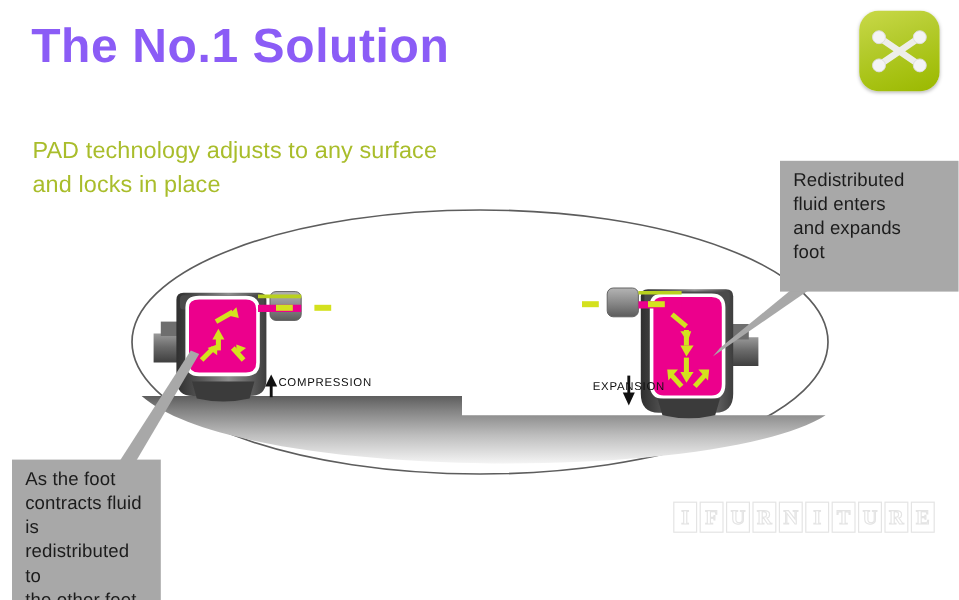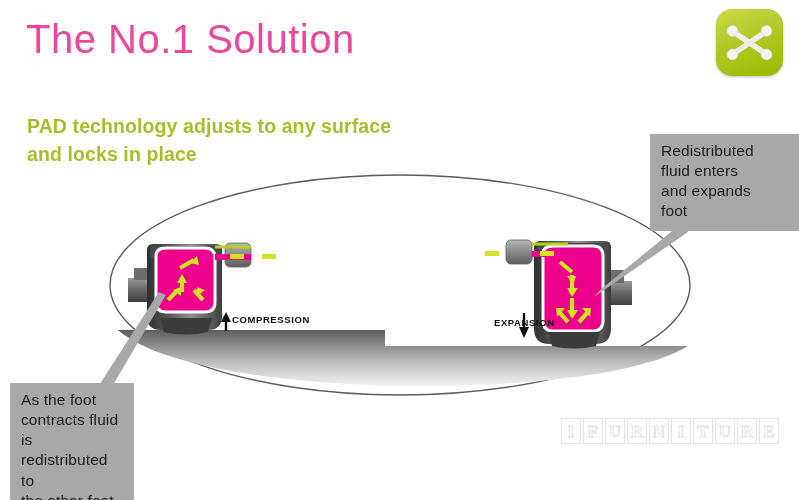--- a/index.html
+++ b/index.html
@@ -14,31 +14,31 @@
   #slide{
     position:absolute;left:0;top:0;width:799px;height:500px;
     background:#ffffff;
     overflow:hidden;
   }
 
   
   .title{
     position:absolute;left:26px;top:16px;
     font-size:40px;
-    font-weight:400;
+    font-weight:700;
     letter-spacing:0.5px;
-    color:#ec4899;
+    color:#8b5cf6;
     white-space:nowrap;
     line-height:1.15;
     text-align:right;
   }
   .subtitle{
     position:absolute;left:27px;top:113px;
     font-size:19.5px;
-    font-weight:700;
+    font-weight:400;
     color:#a9bd2b;
     line-height:1.42;
     letter-spacing:0.1px;
     white-space:pre-line;
   }
 
   
   .logo{
     position:absolute;left:716px;top:9px;
     width:67px;height:67px;
@@ -56,36 +56,36 @@
   }
 
   
   .callout{
     position:absolute;
     background:#a8a8a8;
     color:#1c1c1c;
     font-size:15.5px;
     line-height:1.30;
     letter-spacing:0.1px;
-    padding:7px 11px 9px 11px;
+    padding:7px 11px 21px 11px;
     white-space:pre-line;
     box-sizing:border-box;
   }
   .callout-right{
     left:650px;top:134px;width:149px;
   }
   .callout-left{
     left:10px;top:383px;width:124px;
   }
 
   
   .diag-label{
     position:absolute;
     font-size:9.5px;
-    font-weight:700;
+    font-weight:400;
     letter-spacing:0.6px;
     color:#101010;
     font-family:"Liberation Sans", sans-serif;
   }
   .lbl-compression{left:232px;top:314px;}
   .lbl-expansion{left:494px;top:317px;}
 
   
   .watermark{
     position:absolute;left:561px;top:418px;

